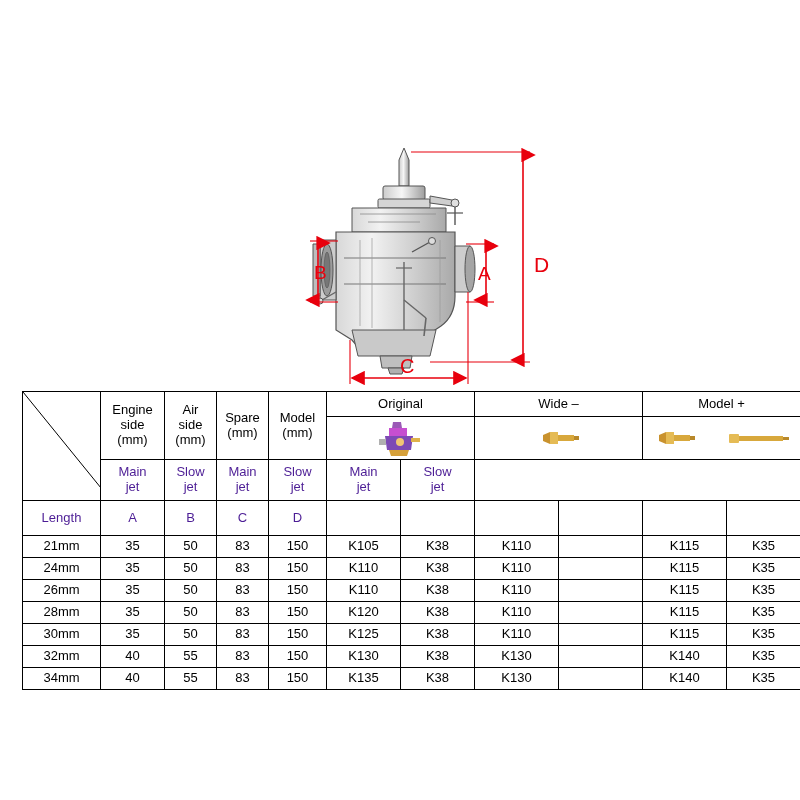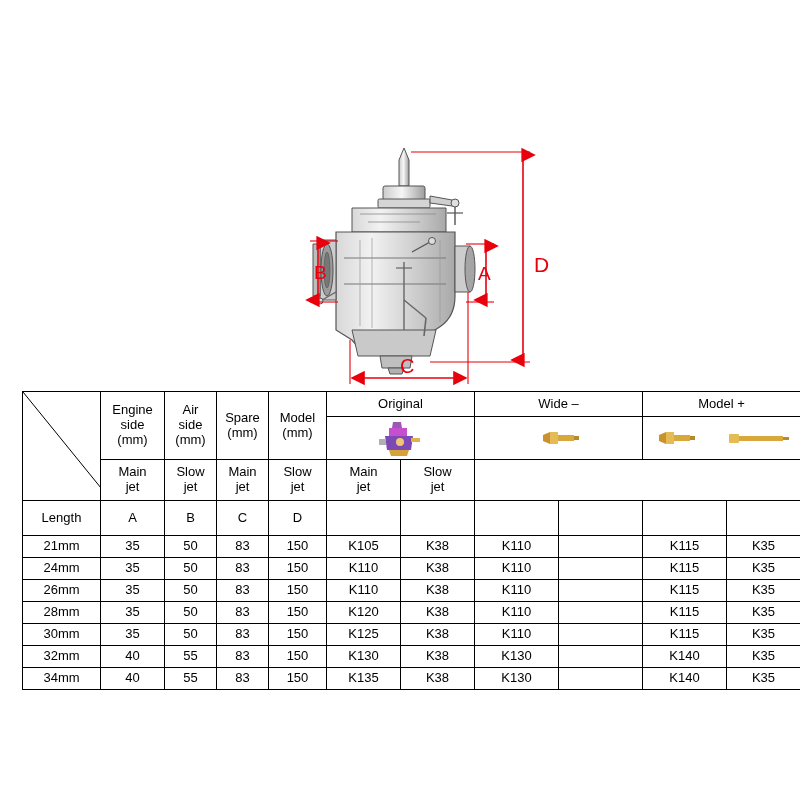--- a/index.html
+++ b/index.html
@@ -65,21 +65,21 @@
   .grp-hdr {
     height: 24px;
     font-size: 13px;
   }
   .grp-img {
     height: 42px;
     padding: 0;
   }
   .grp-img svg { display: block; margin: 0 auto; }
   .red {
-    color: #000000;
+    color: #4c1d95;
   }
   .jet-hdr {
     height: 40px;
     font-size: 14px;
     font-weight: normal;
   }
   .model-lbl {
     font-size: 15px;
   }
   .abcd {

